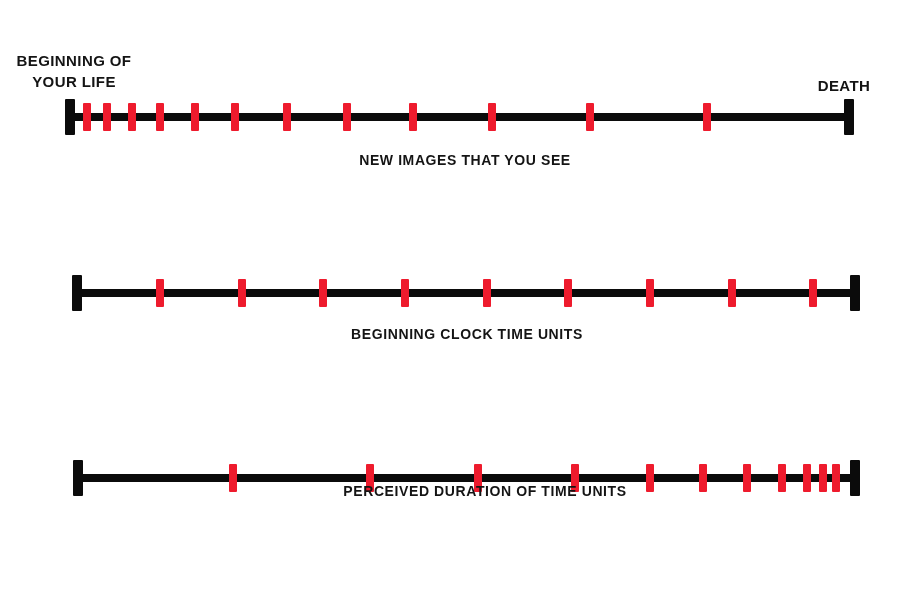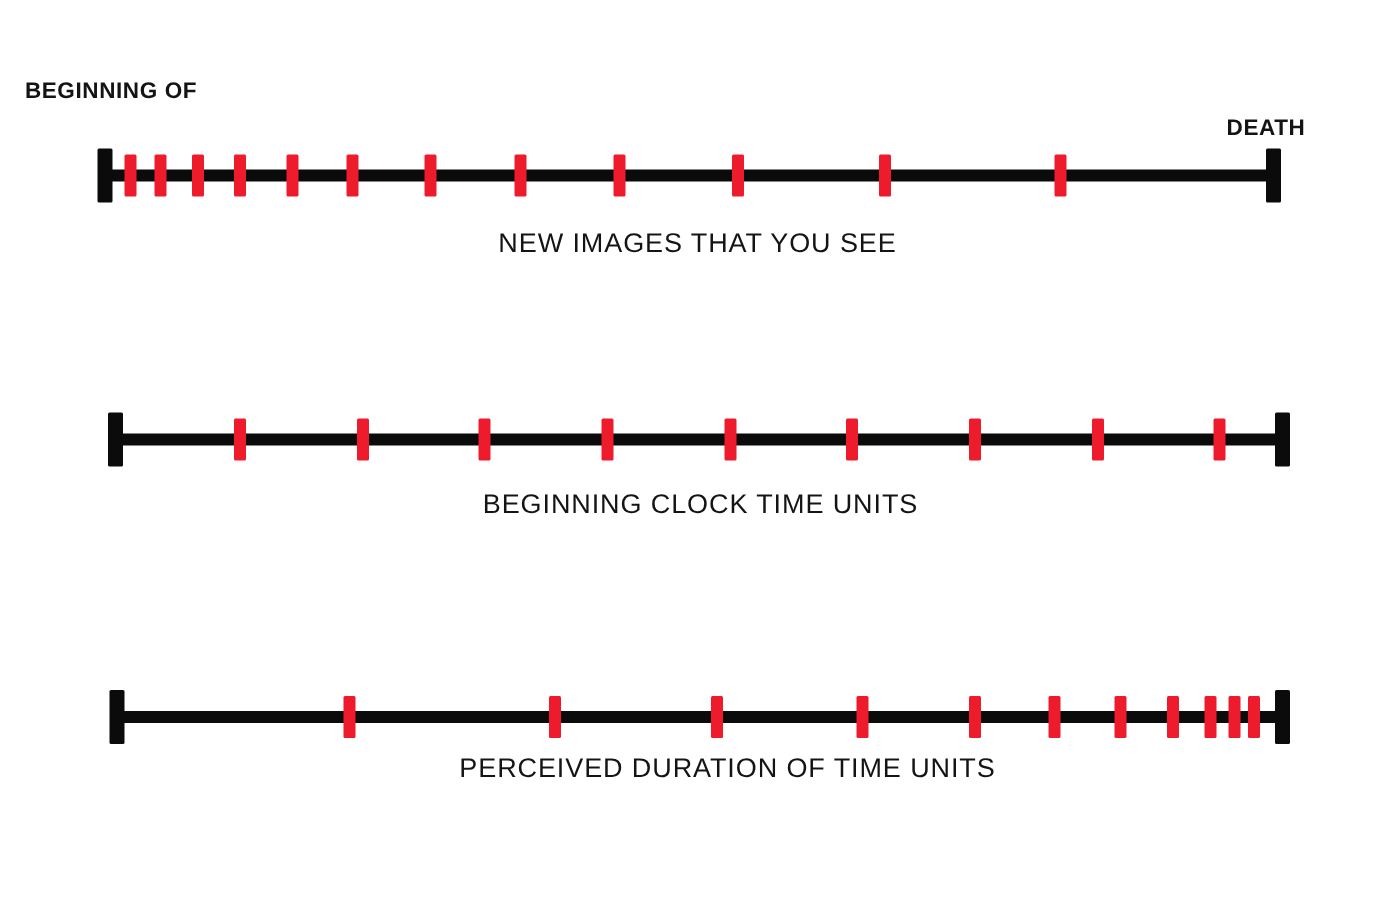--- a/index.html
+++ b/index.html
@@ -49,33 +49,34 @@
   .tl-tick {
     position: absolute;
     width: 8px;
     height: 28px;
     background: var(--tick, #ee1b2d);
     border-radius: 1px;
   }
   .tl-caption {
     position: absolute;
     transform: translateX(-50%);
-    font-weight: 400;
-    font-size: 18px;
+    font-weight: 700;
+    font-size: 14px;
     letter-spacing: 0.6px;
     color: var(--text, #141414);
     white-space: nowrap;
   }
 </style>
 </head>
 <body>
 
 <div class="canvas" style="--bg: #ffffff; --line: #0b0b0b; --tick: #ee1b2d; --text: #141414;">
   <div class="endpoint-label" id="label-start">
     <div>BEGINNING OF</div>
+    <div>YOUR LIFE</div>
   </div>
   <div class="endpoint-label" id="label-end" style="left: 844px; text-align: right;">DEATH</div>
   <div id="timelines">
       <div class="">
         <div class="tl-line" style="left: 70px; top: 113px; width: 779px;"></div>
         <div class="tl-cap" style="left: 65px; top: 99px;"></div>
         <div class="tl-cap" style="left: 844px; top: 99px;"></div>
         <div class="tl-tick" style="left: 83px; top: 103px;"></div>
         <div class="tl-tick" style="left: 103px; top: 103px;"></div>
         <div class="tl-tick" style="left: 128px; top: 103px;"></div>
@@ -113,16 +114,16 @@
         <div class="tl-tick" style="left: 366px; top: 464px;"></div>
         <div class="tl-tick" style="left: 474px; top: 464px;"></div>
         <div class="tl-tick" style="left: 571px; top: 464px;"></div>
         <div class="tl-tick" style="left: 646px; top: 464px;"></div>
         <div class="tl-tick" style="left: 699px; top: 464px;"></div>
         <div class="tl-tick" style="left: 743px; top: 464px;"></div>
         <div class="tl-tick" style="left: 778px; top: 464px;"></div>
         <div class="tl-tick" style="left: 803px; top: 464px;"></div>
         <div class="tl-tick" style="left: 819px; top: 464px;"></div>
         <div class="tl-tick" style="left: 832px; top: 464px;"></div>
-        <div class="tl-caption" style="left: 485px; top: 502px;">PERCEIVED DURATION OF TIME UNITS</div>
+        <div class="tl-caption" style="left: 485px; top: 483px;">PERCEIVED DURATION OF TIME UNITS</div>
       </div>
     </div>
 </div>
 
 </body></html>

